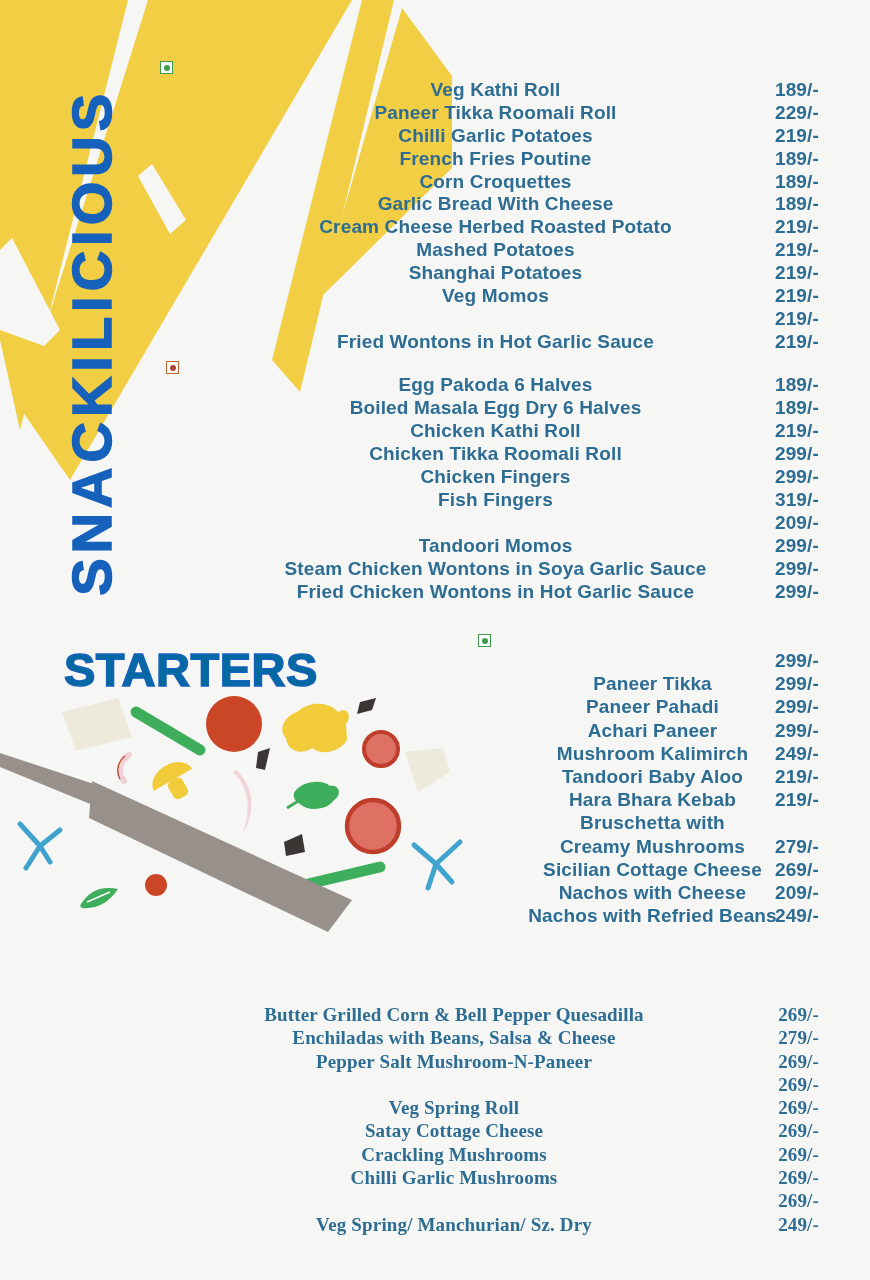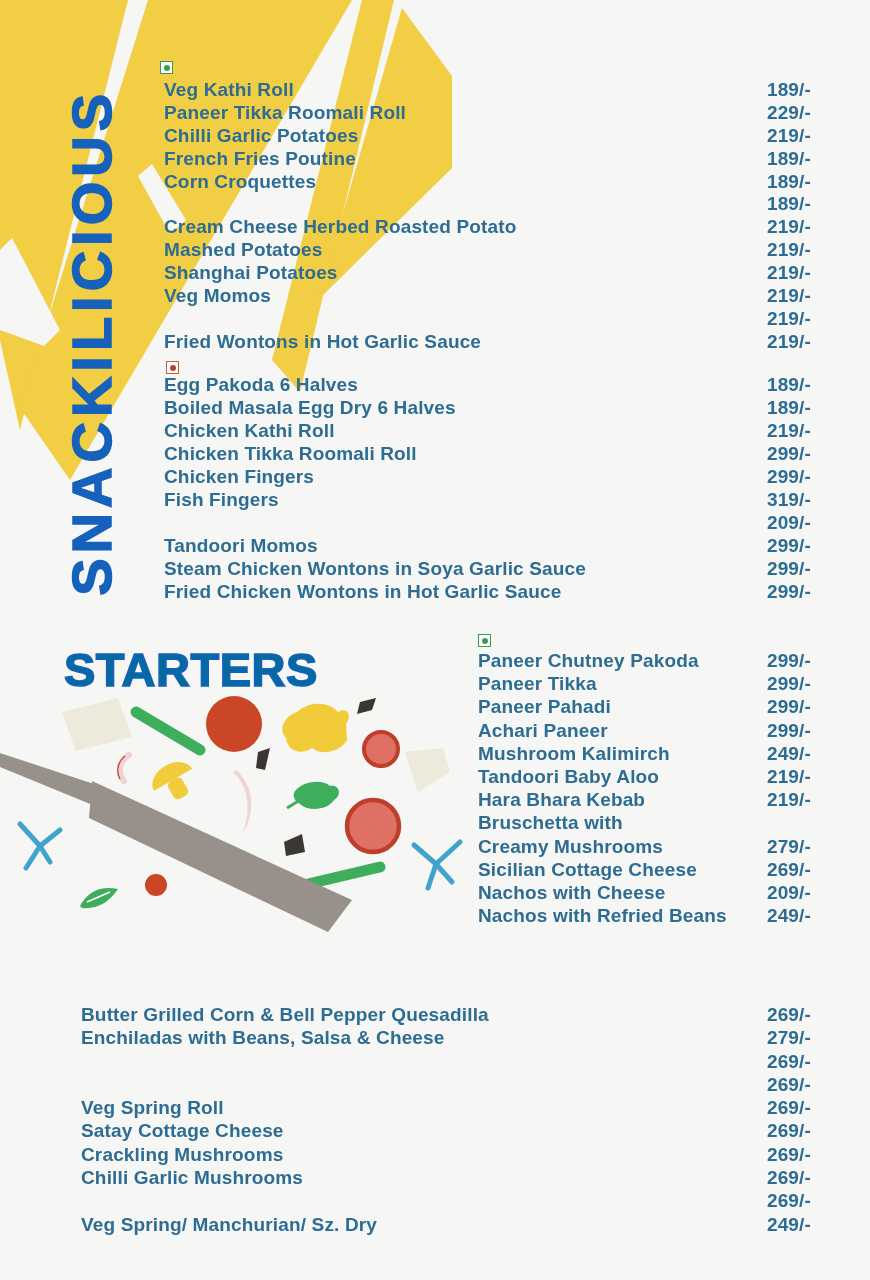--- a/index.html
+++ b/index.html
@@ -20,32 +20,32 @@
     color:#1661BB; -webkit-text-stroke:1.5px #1661BB; white-space:nowrap;
   }
 
   .h-starters {
     position:absolute; left:64px; top:642px;
     font-size:47px; font-weight:700; letter-spacing:0.5px;
     color:#0369a1; -webkit-text-stroke:1.6px #1661BB;
   }
 
   .list { position:absolute; color:#2D6C93; font-size:19px; font-weight:700; letter-spacing:0.15px; }
-  .row  { position:relative; }
+  .row  { position:relative;text-align:center; }
   .nm   { white-space:nowrap; }
-  .pr   { position:absolute; right:16px; top:0; }
+  .pr   { position:absolute; right:8px; top:0; }
 
   .sec1 { left:164px; top:79px;  width:663px; }
   .sec1 .row { height:22.9px; }
   .sec2 { left:164px; top:374px; width:663px; }
   .sec2 .row { height:23px; }
   .sec3 { left:478px; top:650px; width:349px; }
   .sec3 .row { height:23.2px; }
   .sec4 { left:81px;  top:1004px; width:746px; }
-  .sec4 .row { height:23.3px; }
+  .sec4 .row { height:23.3px;font-family:Liberation Serif, serif; }
 
   .vicon { position:absolute; width:13px; height:13px; background:#ffffff;
            display:flex; align-items:center; justify-content:center; box-sizing:border-box; }
   .vicon i { display:block; width:6px; height:6px; border-radius:50%; }
   .vicon.veg    { border:1.7px solid #3E9B4D; }
   .vicon.veg i  { background:#3E9B4D; }
   .vicon.nonveg { border:1.7px solid #C2622F; }
   .vicon.nonveg i { background:#B04237; }
   .icon1 { left:160px; top:61px; }
   .icon2 { left:166px; top:361px; }
@@ -93,20 +93,21 @@
         <span class="nm">French Fries Poutine</span>
         <span class="pr">189/-</span>
       </div>
 
       <div class="row">
         <span class="nm">Corn Croquettes</span>
         <span class="pr">189/-</span>
       </div>
 
       <div class="row">
+        <span class="nm">Garlic Bread With Cheese</span>
         <span class="pr">189/-</span>
       </div>
 
       <div class="row">
         <span class="nm">Cream Cheese Herbed Roasted Potato</span>
         <span class="pr">219/-</span>
       </div>
 
       <div class="row">
         <span class="nm">Mashed Potatoes</span>
@@ -189,21 +190,20 @@
     </div>
 
   <div class="h-starters">STARTERS</div>
 
   <div class="vicon veg icon3">
       <i></i>
     </div>
   <div class="list sec3">
 
       <div class="row">
-        <span class="nm">Paneer Chutney Pakoda</span>
         <span class="pr">299/-</span>
       </div>
 
       <div class="row">
         <span class="nm">Paneer Tikka</span>
         <span class="pr">299/-</span>
       </div>
 
       <div class="row">
         <span class="nm">Paneer Pahadi</span>
@@ -262,20 +262,21 @@
         <span class="nm">Butter Grilled Corn &amp; Bell Pepper Quesadilla</span>
         <span class="pr">269/-</span>
       </div>
 
       <div class="row">
         <span class="nm">Enchiladas with Beans, Salsa &amp; Cheese</span>
         <span class="pr">279/-</span>
       </div>
 
       <div class="row">
+        <span class="nm">Pepper Salt Mushroom-N-Paneer</span>
         <span class="pr">269/-</span>
       </div>
 
       <div class="row">
         <span class="pr">269/-</span>
       </div>
 
       <div class="row">
         <span class="nm">Veg Spring Roll</span>
         <span class="pr">269/-</span>

